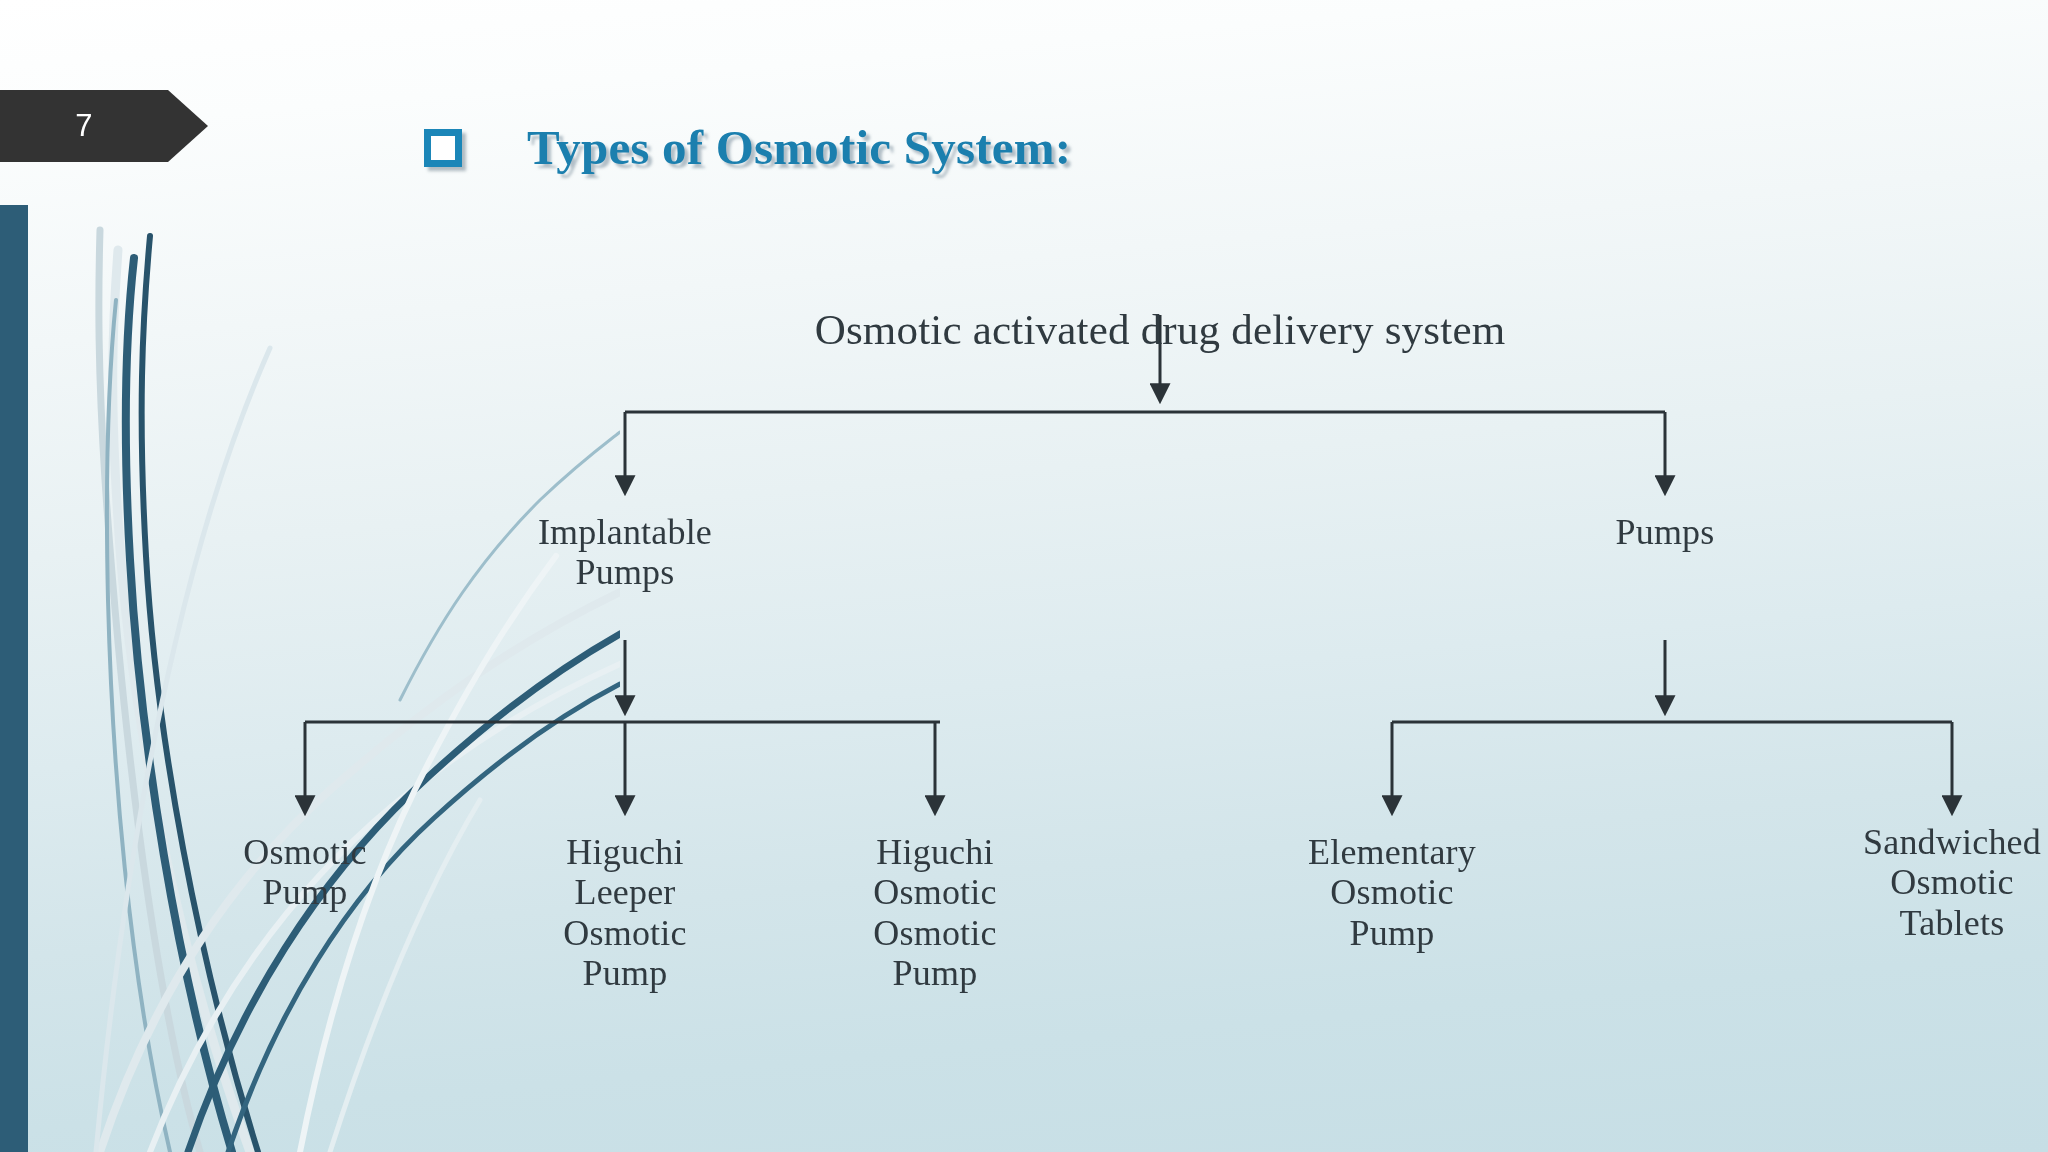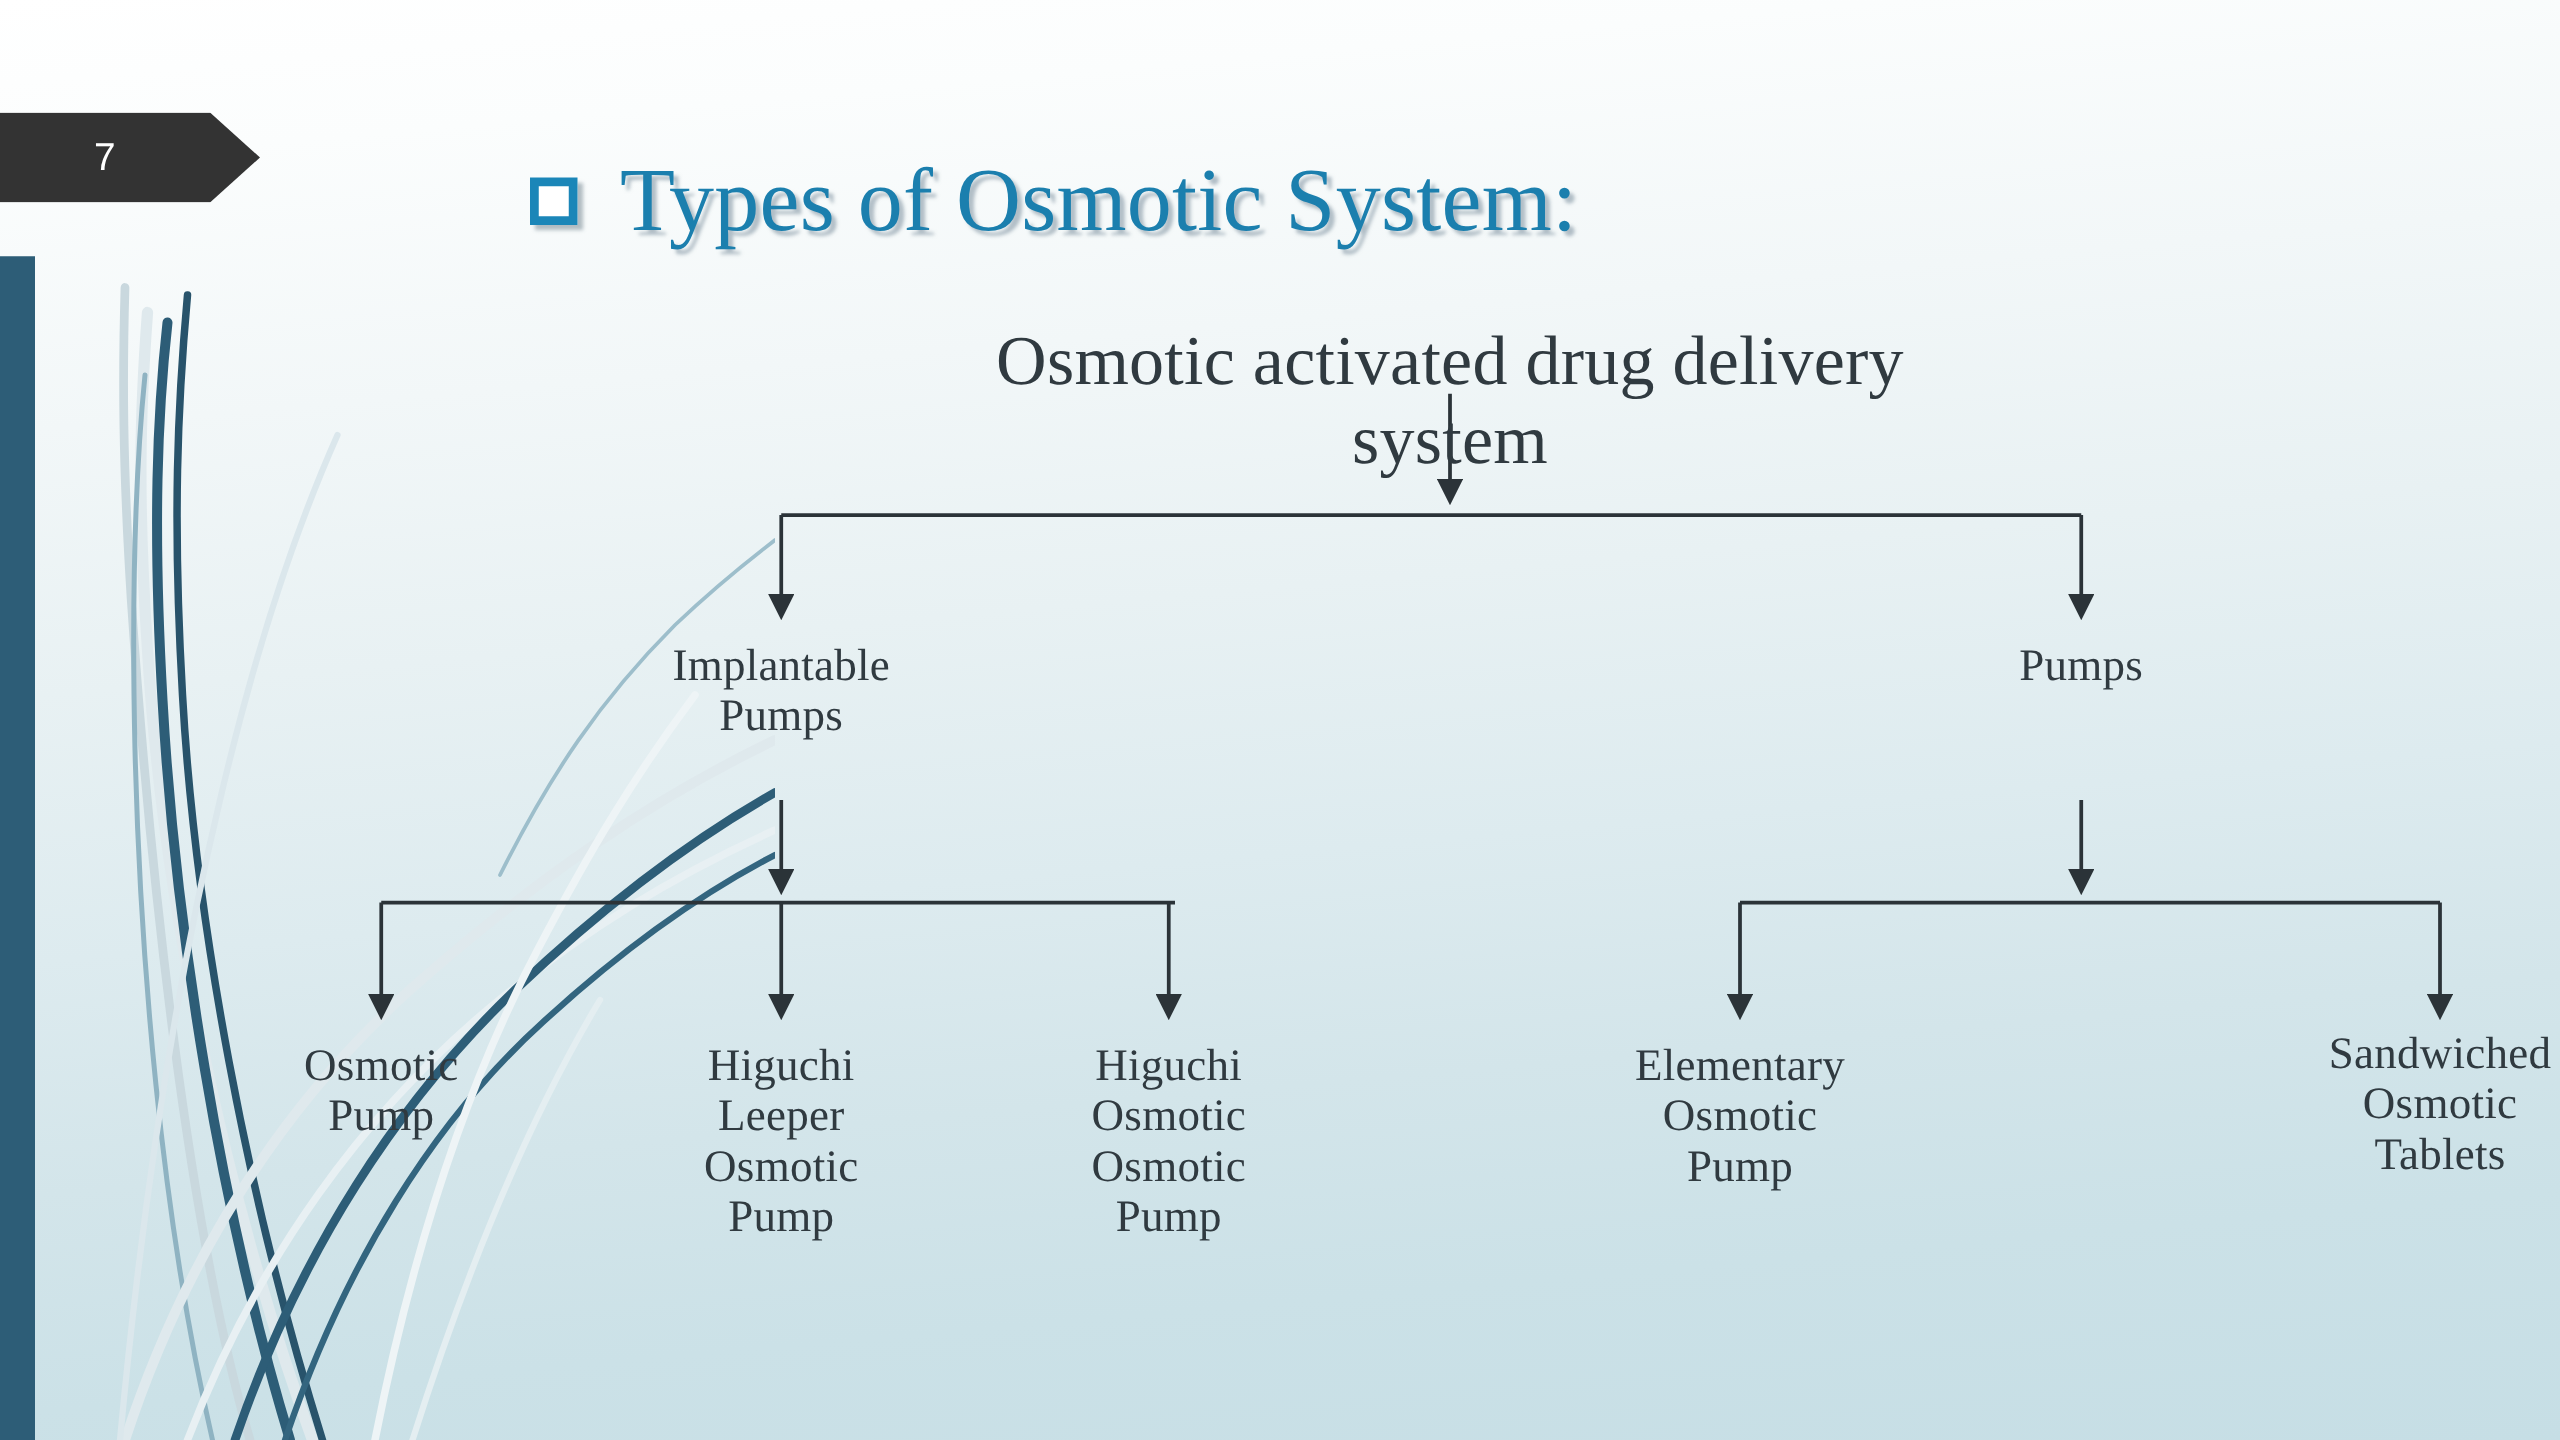--- a/index.html
+++ b/index.html
@@ -86,43 +86,44 @@
     width: 38px;
     height: 38px;
     box-sizing: border-box;
     border: 7px solid #1b86b8;
     background: #ffffff;
     box-shadow: 4px 4px 3px rgba(90,110,125,0.45);
     flex: none;
   }
   .title-text {
     color: #1b7fae;
-    font-size: 72px;
-    font-weight: normal;
+    font-size: 49px;
+    font-weight: bold;
     letter-spacing: 0.2px;
     text-shadow: 4px 4px 3px rgba(120,140,155,0.55);
+    margin-left: 31px;
   }
 
   
   .chart-layer {
     position: absolute;
     left: 0;
     top: 0;
     width: 2048px;
     height: 1152px;
   }
   .node {
     position: absolute;
     color: #303a40;
     font-size: 36px;
     line-height: 1.12;
     text-align: center;
     letter-spacing: 0.2px;
   }
-  .node.root { font-size: 56px; }
+  .node.root { font-size: 43px; margin-top: 48px; }
   .node-line { display: block; }
 </style>
 </head>
 <body>
 
 <div id="slide">
 
   <svg class="deco-svg" viewBox="0 0 620 1152" preserveAspectRatio="none">
     <g fill="none" stroke-linecap="round">
       <path d="M 200 1152 C 150 980 120 700 105 480 C 98 370 98 300 100 230" stroke="#c9d8de" stroke-width="7"></path>

